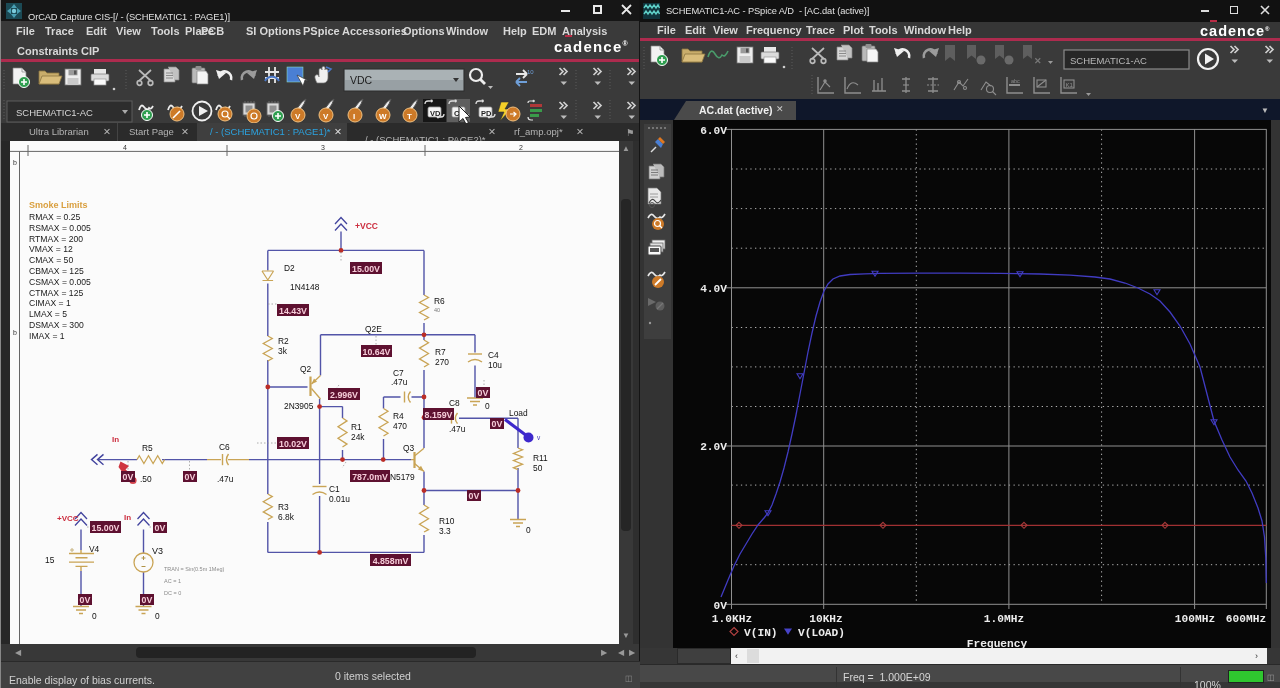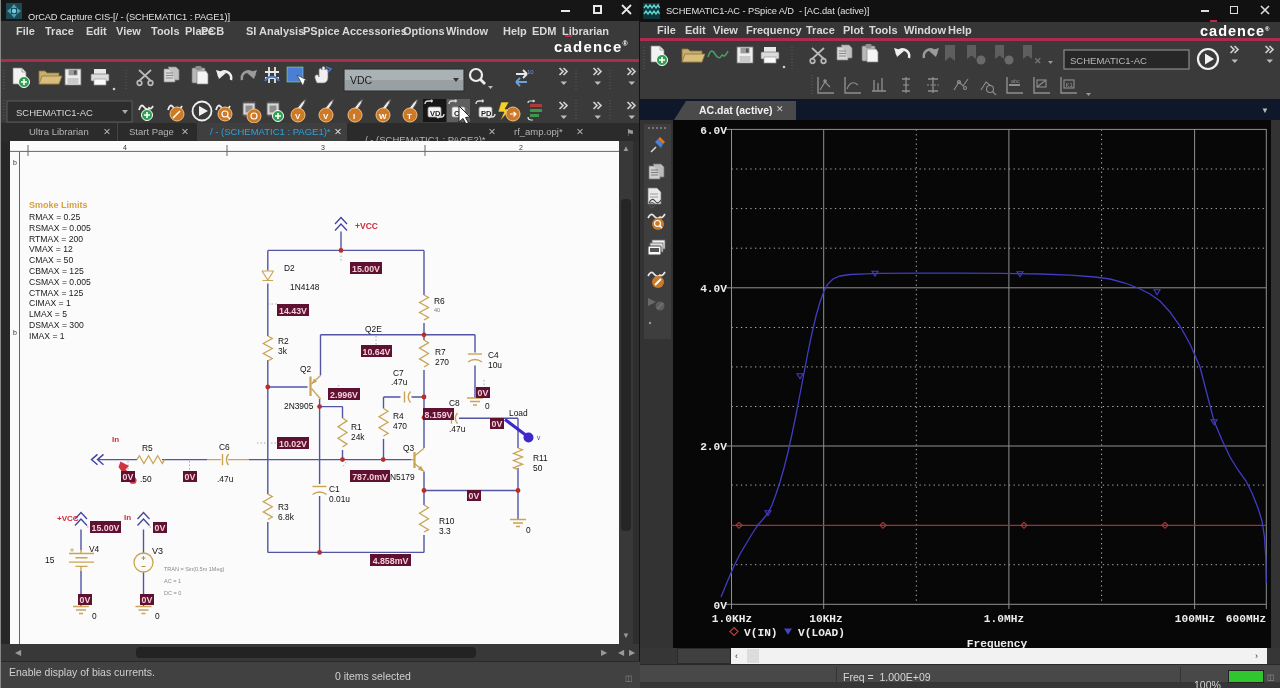--- a/index.html
+++ b/index.html
@@ -28,28 +28,32 @@
     </svg>
 
   <div class="abs menu" style="left:0;top:25px;width:640px;height:14px;">
     <span class="abs" style="left:15px">File</span>
       <span class="abs" style="left:44px">Trace</span>
       <span class="abs" style="left:85px">Edit</span>
       <span class="abs" style="left:115px">View</span>
       <span class="abs" style="left:150px">Tools</span>
       <span class="abs" style="left:184px">Place</span>
       <span class="abs" style="left:200px">PCB</span>
-      <span class="abs" style="left:245px">SI Analysis</span>
+      <span class="abs" style="left:245px">SI Options</span>
       <span class="abs" style="left:302px">PSpice</span>
       <span class="abs" style="left:341px">Accessories</span>
       <span class="abs" style="left:402px">Options</span>
       <span class="abs" style="left:445px">Window</span>
       <span class="abs" style="left:502px">Help</span>
       <span class="abs" style="left:531px">EDM</span>
-      <span class="abs" style="left:561px">Librarian</span>
+      <span class="abs" style="left:561px">Analysis</span>
+  </div>
+  <div class="abs menu" style="left:0;top:45px;width:640px;height:14px;">
+    <span class="abs" style="left:16px">Constraints</span>
+      <span class="abs" style="left:80px">CIP</span>
   </div>
 
   <div class="abs" style="left:553px;top:38px;color:#fff;font-size:15px;font-weight:bold;letter-spacing:1.2px;">c<span style="position:relative">a<span style="position:absolute;left:1px;top:-3.5px;width:7px;height:2px;background:#b92b45;"></span></span>dence<span style="font-size:7px;vertical-align:6px;">®</span></div>
 
   <div class="abs" style="left:0;top:59px;width:640px;height:3px;background:#ad2b4e;"></div>
 
   <div class="abs" style="left:0;top:62px;width:640px;height:61px;background:#3a3a3a;" id="latb">
   <svg width="640" height="61" viewBox="0 0 640 61">
     <defs>
       <g id="doc">
@@ -545,21 +549,21 @@
     <div class="abs" style="left:14px;top:4px;color:#999;font-size:8px;">◀</div>
     <div class="abs" style="left:135px;top:3px;width:340px;height:11px;background:#232323;border-radius:4px;"></div>
     <div class="abs" style="left:600px;top:4px;color:#999;font-size:8px;">▶</div>
     <div class="abs" style="left:617px;top:4px;color:#999;font-size:8px;">◀</div>
     <div class="abs" style="left:628px;top:4px;color:#999;font-size:8px;">▶</div>
   </div>
 
   <div class="abs" style="left:638px;top:0;width:2px;height:688px;background:#141414;"></div>
 
   <div class="abs" style="left:0;top:661px;width:640px;height:27px;background:#414141;border-top:1px solid #2a2a2a;color:#d0d0d0;font-size:10.5px;">
-    <div class="abs" style="left:8px;top:4px;">Enable display of bias currents.</div>
+    <div class="abs" style="left:8px;top:12px;">Enable display of bias currents.</div>
     <div class="abs" style="left:334px;top:8px;">0 items selected</div>
     <div class="abs" style="left:624px;top:12px;color:#888;font-size:8px;">◫</div>
   </div>
 </div>
 
 <div class="abs" id="ra" style="left:640px;top:0;width:640px;height:688px;background:#363636;">
 
   <div class="abs" style="left:0;top:0;width:640px;height:22px;background:#111;"></div>
   <svg class="abs" style="left:3px;top:3px" width="17" height="16" viewBox="0 0 17 16">
     <rect width="17" height="16" fill="#10343c"></rect>

